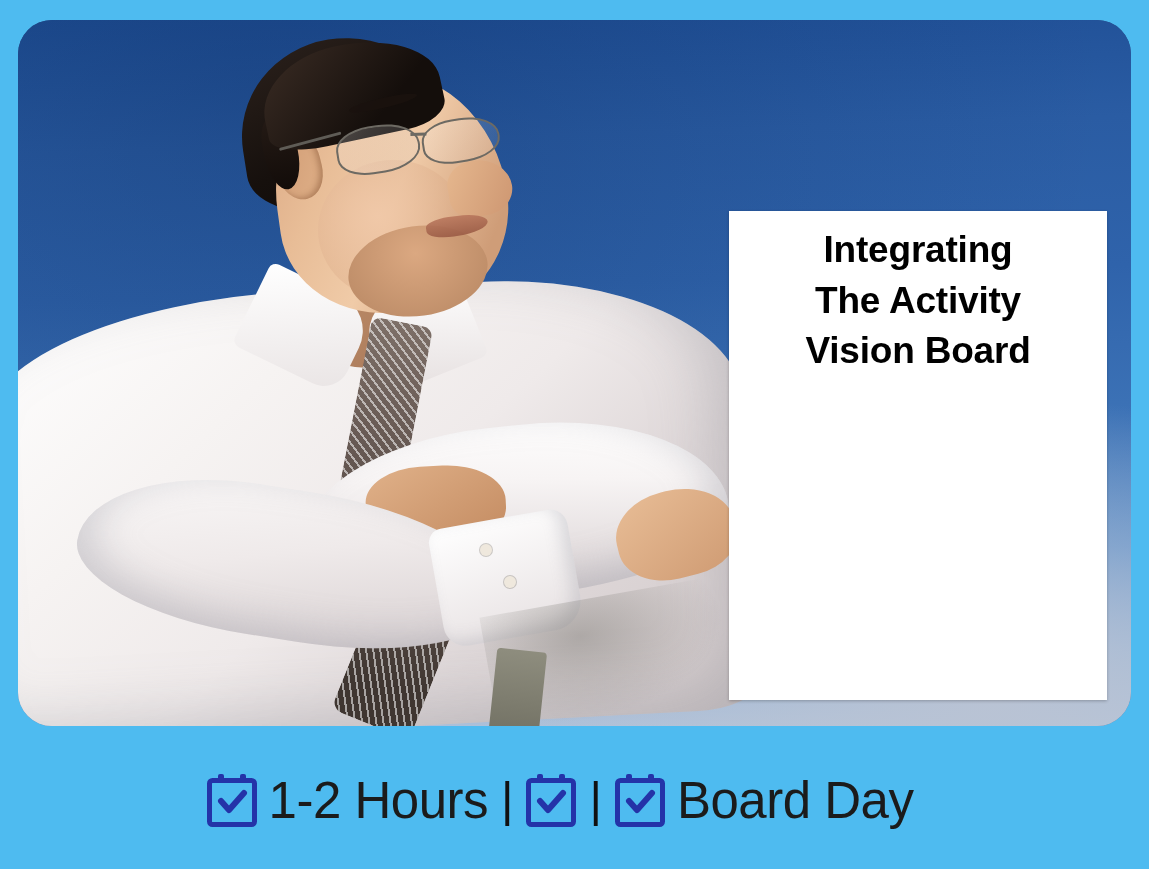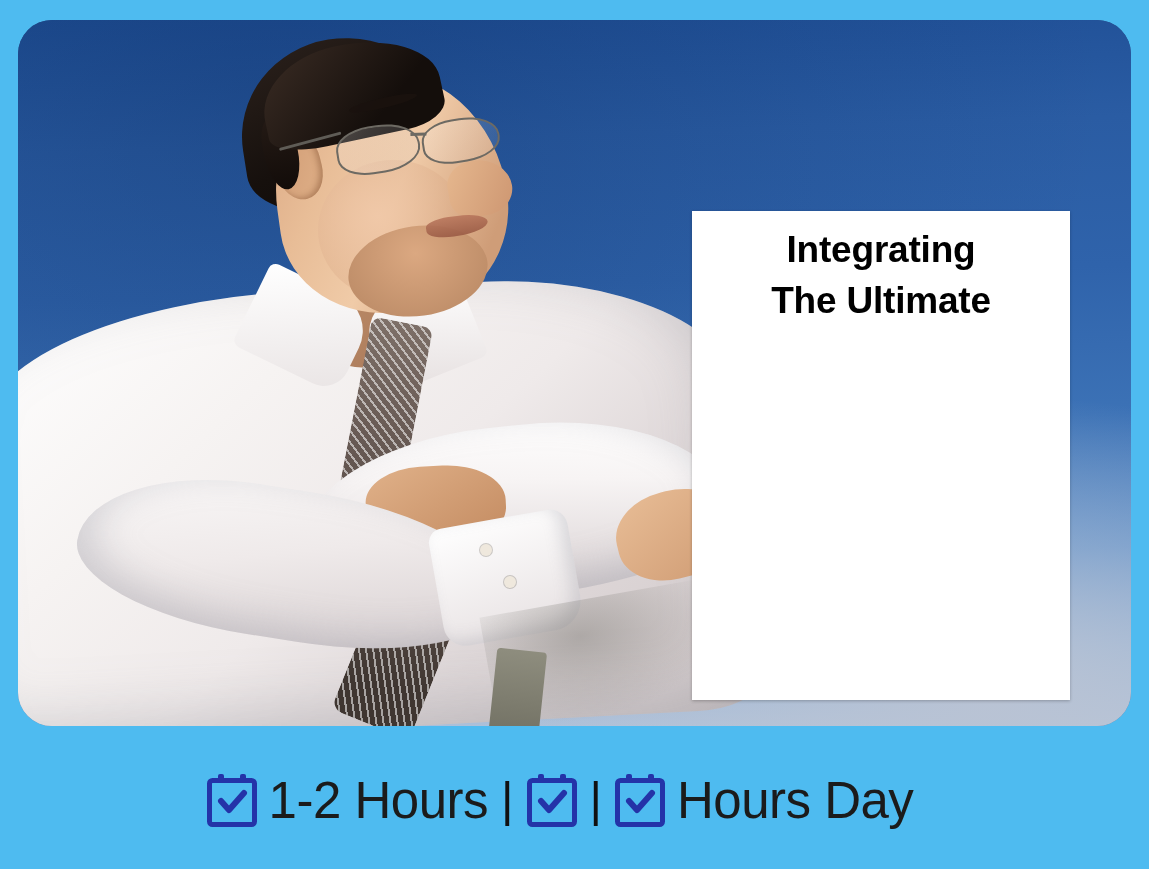--- a/index.html
+++ b/index.html
@@ -219,21 +219,21 @@
   .strap {
     position: absolute; left: 474px; top: 630px; width: 50px; height: 100px;
     background: linear-gradient(180deg,#8e8d7e,#6e6d60);
     transform: rotate(6deg);
     border-radius: 4px;
   }
 
   
   .title-card {
     position: absolute;
-    left: 692px;
+    left: 729px;
     top: 211px;
     width: 378px;
     height: 489px;
     background: #ffffff;
     box-shadow: 0 1px 3px rgba(0,0,0,0.25);
   }
   .title-text {
     text-align: center;
     font-weight: bold;
     color: #000000;
@@ -306,21 +306,22 @@
       <div class="button b2"></div>
       <div class="hand"></div>
       <div class="shadow-fold"></div>
       <div class="strap"></div>
     </div>
   </div>
 
   <div class="title-card">
     <div class="title-text">
       <div>Integrating</div>
-      <div>The Ultimate</div>
+      <div>The Activity</div>
+      <div>Vision Board</div>
     </div>
 
   </div>
 
   <div class="duration-bar">
 
     <div class="dur-item">
       <svg class="cal-icon" viewBox="0 0 50 54">
         <rect x="11" y="1" width="6" height="11" rx="2" fill="#2433a8"></rect>
         <rect x="33" y="1" width="6" height="11" rx="2" fill="#2433a8"></rect>
@@ -343,18 +344,18 @@
 
     <span class="dur-sep">|</span>
 
     <div class="dur-item">
       <svg class="cal-icon" viewBox="0 0 50 54">
         <rect x="11" y="1" width="6" height="11" rx="2" fill="#2433a8"></rect>
         <rect x="33" y="1" width="6" height="11" rx="2" fill="#2433a8"></rect>
         <rect x="2.5" y="7.5" width="45" height="44" rx="3" fill="#4ebbf0" stroke="#2433a8" stroke-width="5"></rect>
         <path d="M14 28 L22 37 L37 20" fill="none" stroke="#2433a8" stroke-width="6" stroke-linecap="round" stroke-linejoin="round"></path>
       </svg>
-      <span class="dur-label">Hours Day</span>
+      <span class="dur-label">Board Day</span>
     </div>
 
   </div>
 
 </div>
 
 </body></html>

